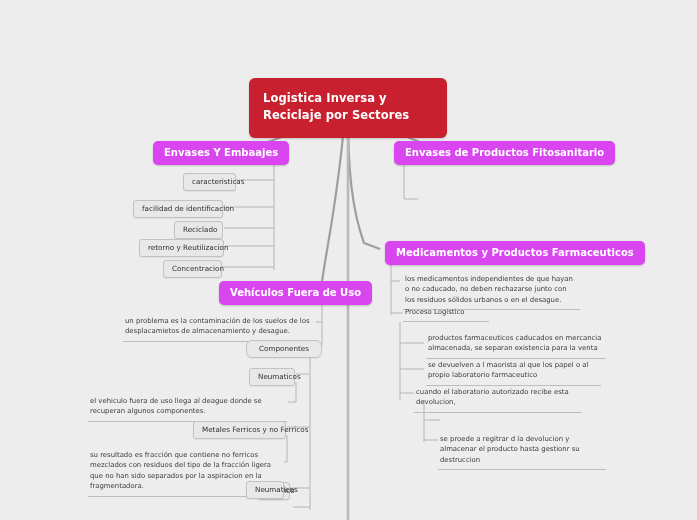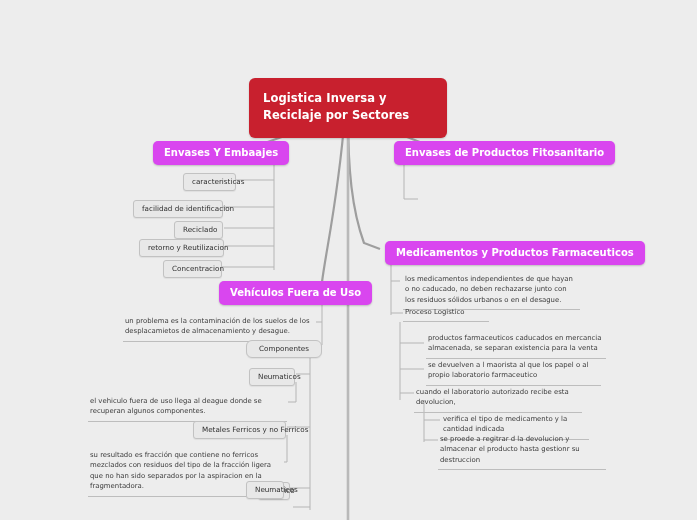--- a/index.html
+++ b/index.html
@@ -164,23 +164,20 @@
   <div class="node note" style="left:426px;top:333px;width:180px;">
     <span>productos farmaceuticos caducados en mercancia almacenada, se separan existencia para la venta</span>
   </div>
   <div class="node note" style="left:426px;top:360px;width:175px;">
     <span>se devuelven a l maorista al que los papel o al propio laboratorio farmaceutico</span>
   </div>
   <div class="node note" style="left:414px;top:387px;width:168px;">
     <span>cuando el laboratorio autorizado recibe esta devolucion,</span>
   </div>
 
-  <div class="node note" style="left:441px;top:414px;width:148px;">
-    <span>verifica el tipo de medicamento y la cantidad indicada</span>
-  </div>
   <div class="node note" style="left:438px;top:434px;width:168px;">
     <span>se proede a regitrar d la devolucion y almacenar el producto hasta gestionr su destruccion</span>
   </div>
 
   <div class="node branch" style="left:219px;top:281px;">
     <span>Vehículos Fuera de Uso</span>
   </div>
 
   <div class="node note" style="left:123px;top:316px;width:194px;">
     <span>un problema es la contaminación de los suelos de los desplacamietos de almacenamiento y desague.</span>

